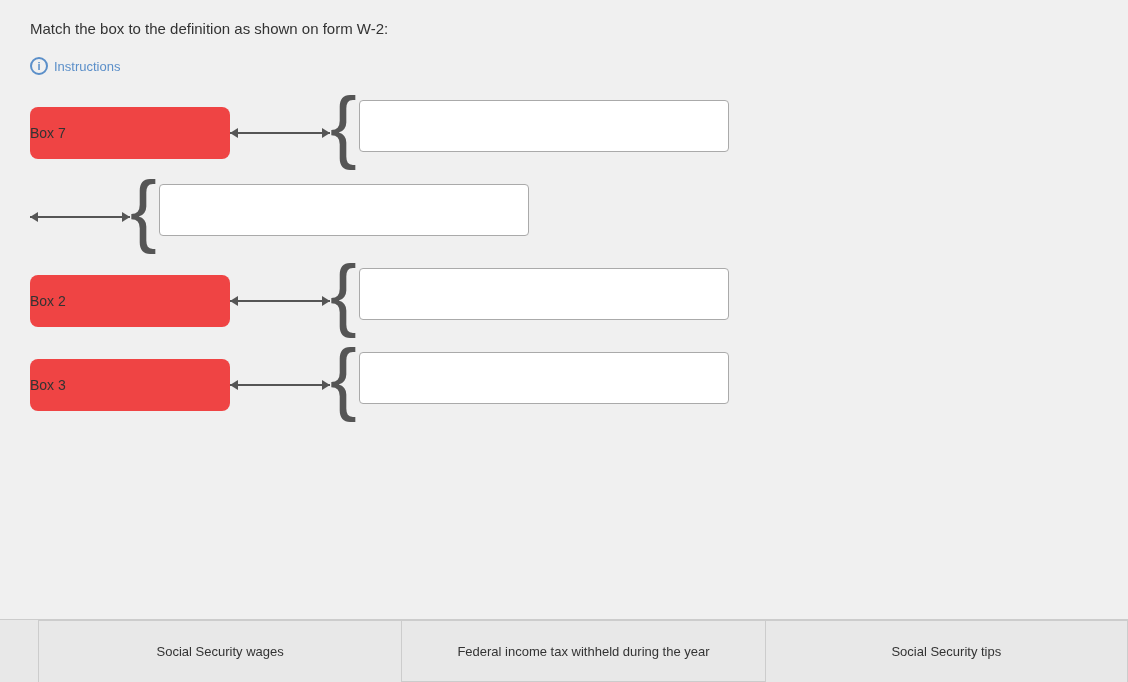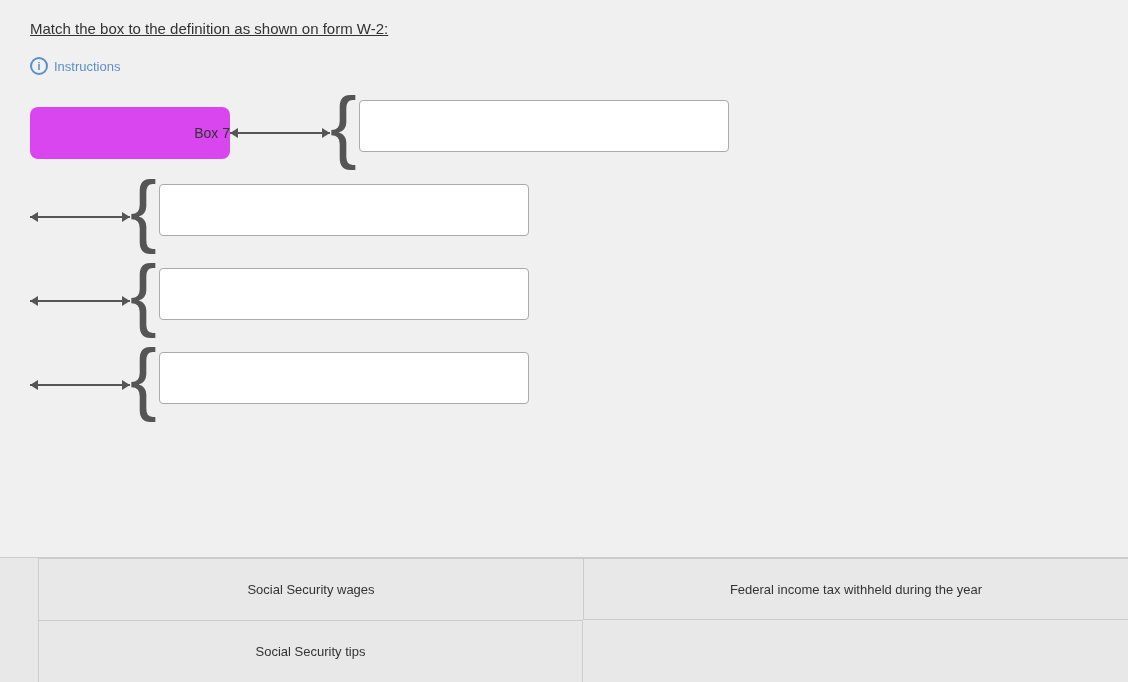--- a/index.html
+++ b/index.html
@@ -23,21 +23,20 @@
       min-height: 682px;
       background: #f0f0f0;
       padding: 20px 30px;
     }
 
     .header-title {
       font-size: 15px;
       font-weight: 500;
       color: #333;
       margin-bottom: 20px;
-      text-decoration: underline;
     }
 
     .instructions-row {
       display: flex;
       align-items: center;
       gap: 6px;
       margin-bottom: 25px;
       color: #5b8fc9;
       font-size: 13px;
       cursor: pointer;
@@ -66,25 +65,25 @@
 
     .match-row {
       display: flex;
       align-items: center;
       gap: 0;
     }
 
     .box-label {
       width: 200px;
       height: 52px;
-      background-color: #d946ef;
+      background-color: #ef4444;
       border-radius: 8px;
       display: flex;
       align-items: center;
-      justify-content: flex-end;
+      justify-content: flex-start;
       font-size: 14px;
       font-weight: 500;
       color: #333;
       flex-shrink: 0;
     }
 
     .arrow-connector {
       display: flex;
       align-items: center;
       width: 100px;
@@ -144,21 +143,21 @@
     }
 
     .bottom-section {
       position: fixed;
       bottom: 0;
       left: 0;
       right: 0;
       background: #e8e8e8;
       border-top: 1px solid #ccc;
       display: grid;
-      grid-template-columns: 1fr 1fr;
+      grid-template-columns: 1fr 1fr 1fr;
       padding-left: 38px;
     }
 
     .option-cell {
       padding: 20px 30px;
       font-size: 13px;
       color: #333;
       border: 1px solid #ccc;
       display: flex;
       align-items: center;
@@ -213,30 +212,36 @@
       <div class="arrow-connector">
         <div class="arrow-line"></div>
       </div>
       <div class="answer-box-wrapper">
         <span class="brace-symbol">{</span>
         <div class="answer-input-box"></div>
       </div>
     </div>
 
     <div class="match-row">
-      <div class="arrow-connector">
-        <div class="arrow-line"></div>
-      </div>
-      <div class="answer-box-wrapper">
-        <span class="brace-symbol">{</span>
-        <div class="answer-input-box"></div>
-      </div>
-    </div>
-
-    <div class="match-row">
+      <div class="box-label">
+        <span>Box 2</span>
+      </div>
+      <div class="arrow-connector">
+        <div class="arrow-line"></div>
+      </div>
+      <div class="answer-box-wrapper">
+        <span class="brace-symbol">{</span>
+        <div class="answer-input-box"></div>
+      </div>
+    </div>
+
+    <div class="match-row">
+      <div class="box-label">
+        <span>Box 3</span>
+      </div>
       <div class="arrow-connector">
         <div class="arrow-line"></div>
       </div>
       <div class="answer-box-wrapper">
         <span class="brace-symbol">{</span>
         <div class="answer-input-box"></div>
       </div>
     </div>
 
   </div>

